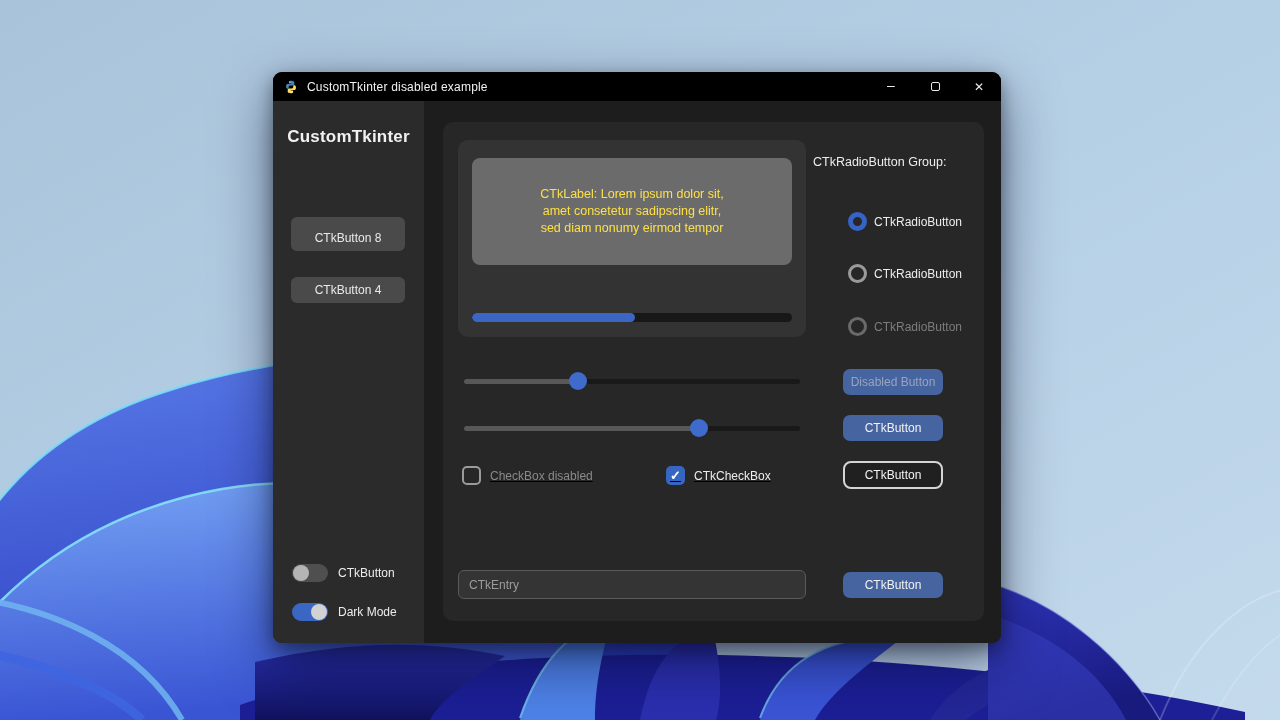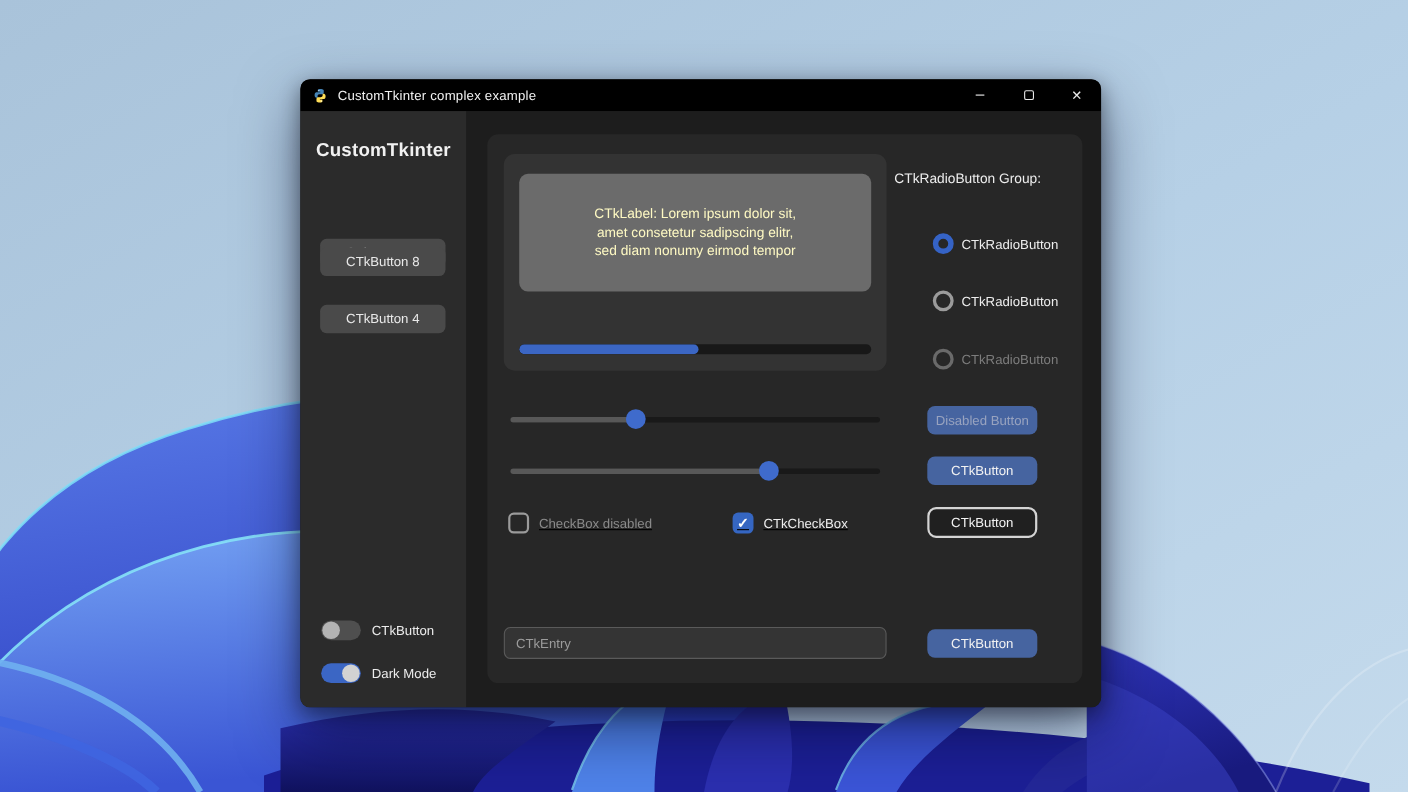--- a/index.html
+++ b/index.html
@@ -44,21 +44,21 @@
   .switch-label{color:#ececec;font-size:12px;}
 
   .main-bg{position:absolute;left:151px;top:29px;width:577px;height:542px;background:#1d1d1d;}
   .main-frame{position:absolute;left:170px;top:50px;width:541px;height:499px;
     background:#272727;border-radius:10px;}
 
   .label-frame{position:absolute;left:185px;top:68px;width:348px;height:197px;
     background:#333333;border-radius:10px;}
   .label-box{position:absolute;left:14px;top:18px;width:320px;height:107px;background:#6b6b6b;
     border-radius:8px;display:flex;flex-direction:column;align-items:center;justify-content:center;
-    color:#fef9c3;font-size:12.5px;line-height:17px;text-align:center;}
+    color:#fde047;font-size:12.5px;line-height:17px;text-align:center;}
   .progress-track{position:absolute;left:14px;top:173px;width:320px;height:9px;border-radius:5px;
     background:#181818;overflow:hidden;}
   .progress-fill{height:100%;border-radius:5px;background:#3b66c4;}
 
   .slider{position:absolute;width:336px;height:18px;}
   .slider.s1{left:191px;top:300px;} .slider.s2{left:191px;top:347px;}
   .slider-track{position:absolute;left:0;top:6.5px;width:336px;height:5px;border-radius:2.5px;background:#191919;}
   .slider-fill{position:absolute;left:0;top:6.5px;height:5px;border-radius:2.5px;background:#585858;}
   .slider-knob{position:absolute;top:50%;width:18px;height:18px;border-radius:50%;
     background:#3f6bcc;transform:translate(-50%,-50%);}
@@ -159,21 +159,21 @@
 
     <div class="titlebar">
       <span class="app-icon">
         <svg width="14" height="14" viewBox="0 0 14 14">
           <path d="M7 0.8 C4.6 0.8 4.9 2 4.9 2 L4.9 3.5 H7.2 V3.9 H3.9 C3.9 3.9 2 3.7 2 6.3 C2 8.9 3.7 8.8 3.7 8.8 H4.7 V7.3 C4.7 7.3 4.6 5.6 6.4 5.6 H8.7 C8.7 5.6 10.3 5.7 10.3 4 V2.2 C10.3 2.2 10.5 0.8 7 0.8 Z" fill="#4584b6"></path>
           <path d="M7 13.2 C9.4 13.2 9.1 12 9.1 12 L9.1 10.5 H6.8 V10.1 H10.1 C10.1 10.1 12 10.3 12 7.7 C12 5.1 10.3 5.2 10.3 5.2 H9.3 V6.7 C9.3 6.7 9.4 8.4 7.6 8.4 H5.3 C5.3 8.4 3.7 8.3 3.7 10 V11.8 C3.7 11.8 3.5 13.2 7 13.2 Z" fill="#ffde57"></path>
           <circle cx="5.9" cy="2.1" r="0.55" fill="#fff"></circle>
           <circle cx="8.1" cy="11.9" r="0.55" fill="#fff"></circle>
         </svg>
       </span>
-      <span class="title">CustomTkinter complex example</span>
+      <span class="title">CustomTkinter disabled example</span>
       <span class="tb-spacer"></span>
       <div class="tb-btn">
         <span class="min-glyph">–</span>
       </div>
       <div class="tb-btn">
         <span class="max-box"></span>
       </div>
       <div class="tb-btn">
         <span class="close-glyph">✕</span>
       </div>

